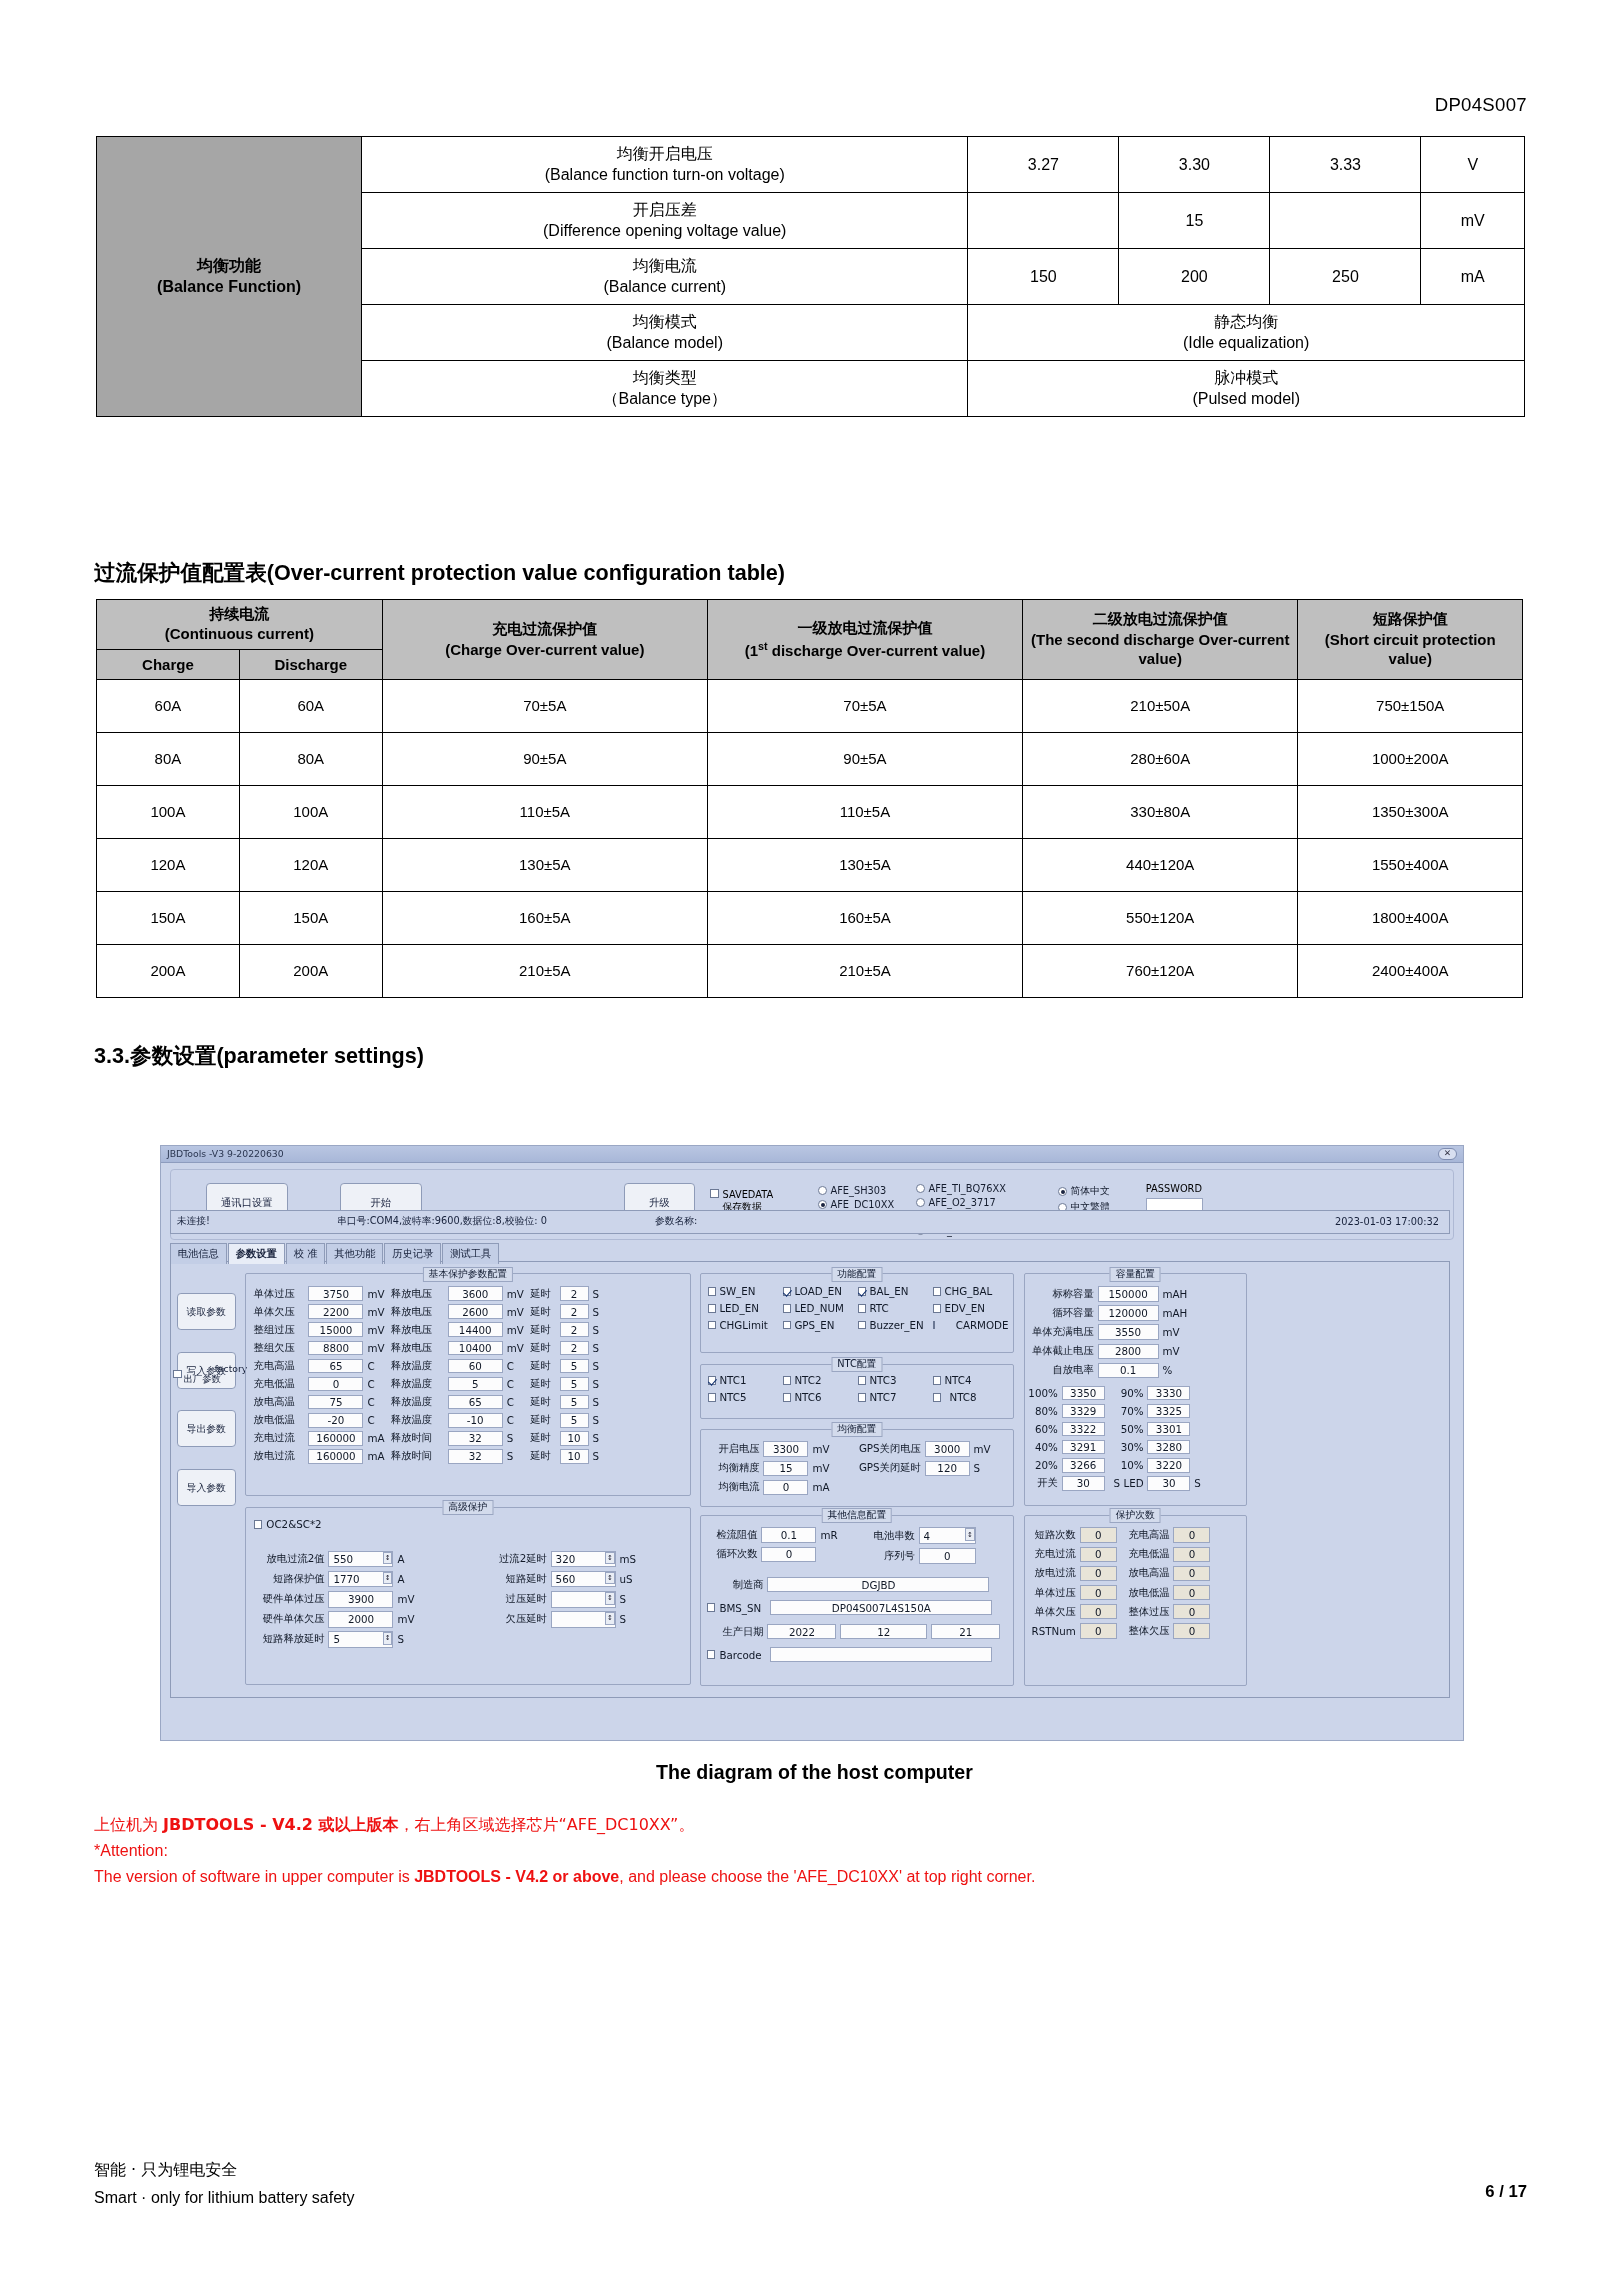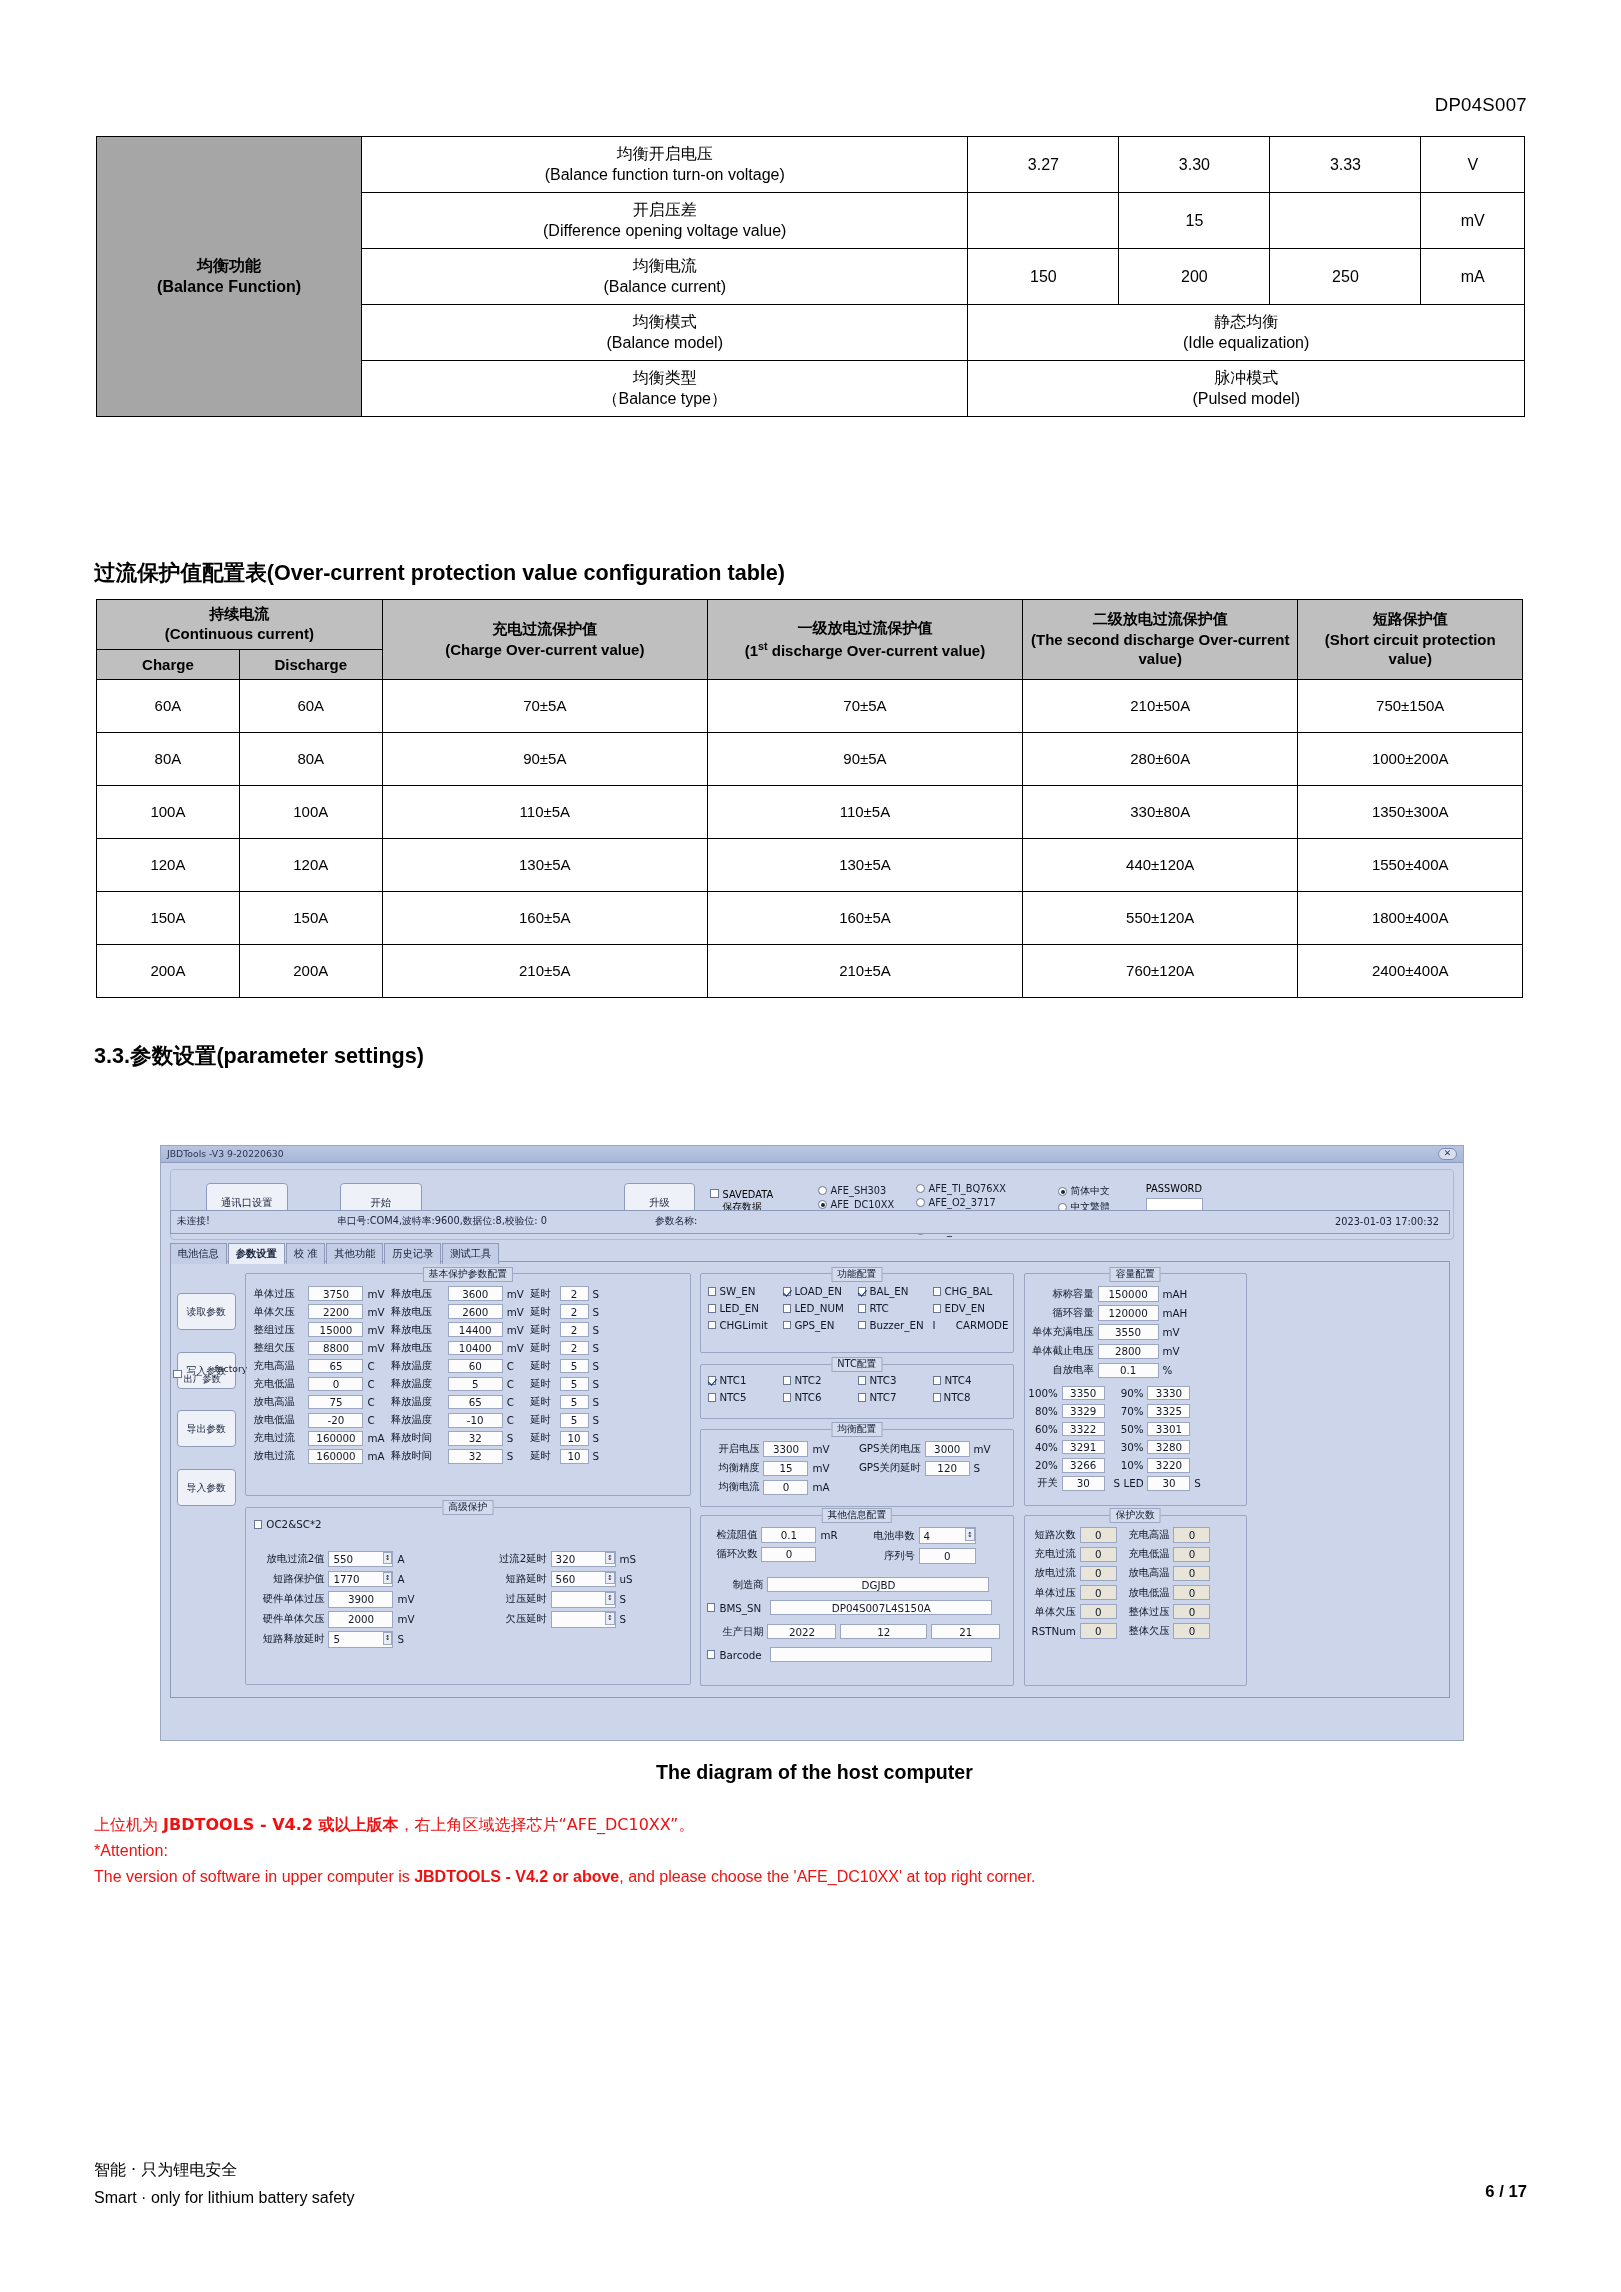--- a/index.html
+++ b/index.html
@@ -719,21 +719,21 @@
                 <span class="lbltxt">NTC5</span>
               </div>
               <div style="width: 75px; display: flex; align-items: center; gap: 2.9px; margin-bottom: 4.9px;">
                 <span class="cb"></span>
                 <span class="lbltxt">NTC6</span>
               </div>
               <div style="width: 75px; display: flex; align-items: center; gap: 2.9px; margin-bottom: 4.9px;">
                 <span class="cb"></span>
                 <span class="lbltxt">NTC7</span>
               </div>
-              <div style="width: 75px; display: flex; align-items: center; gap: 2px; margin-bottom: 4.9px;">
+              <div style="width: 75px; display: flex; align-items: center; gap: 8px; margin-bottom: 4.9px;">
                 <span class="cb"></span>
                 <span class="lbltxt">NTC8</span>
               </div>
             </div>
         </div>
 
         <div class="group" style="left:529px;top:167px;width:314px;height:78px;">
           <span class="gtitle">均衡配置</span>
           <div style="position:absolute;left:11.8px;top:11.8px;" id="bal-left">
               <div class="grid-row">

